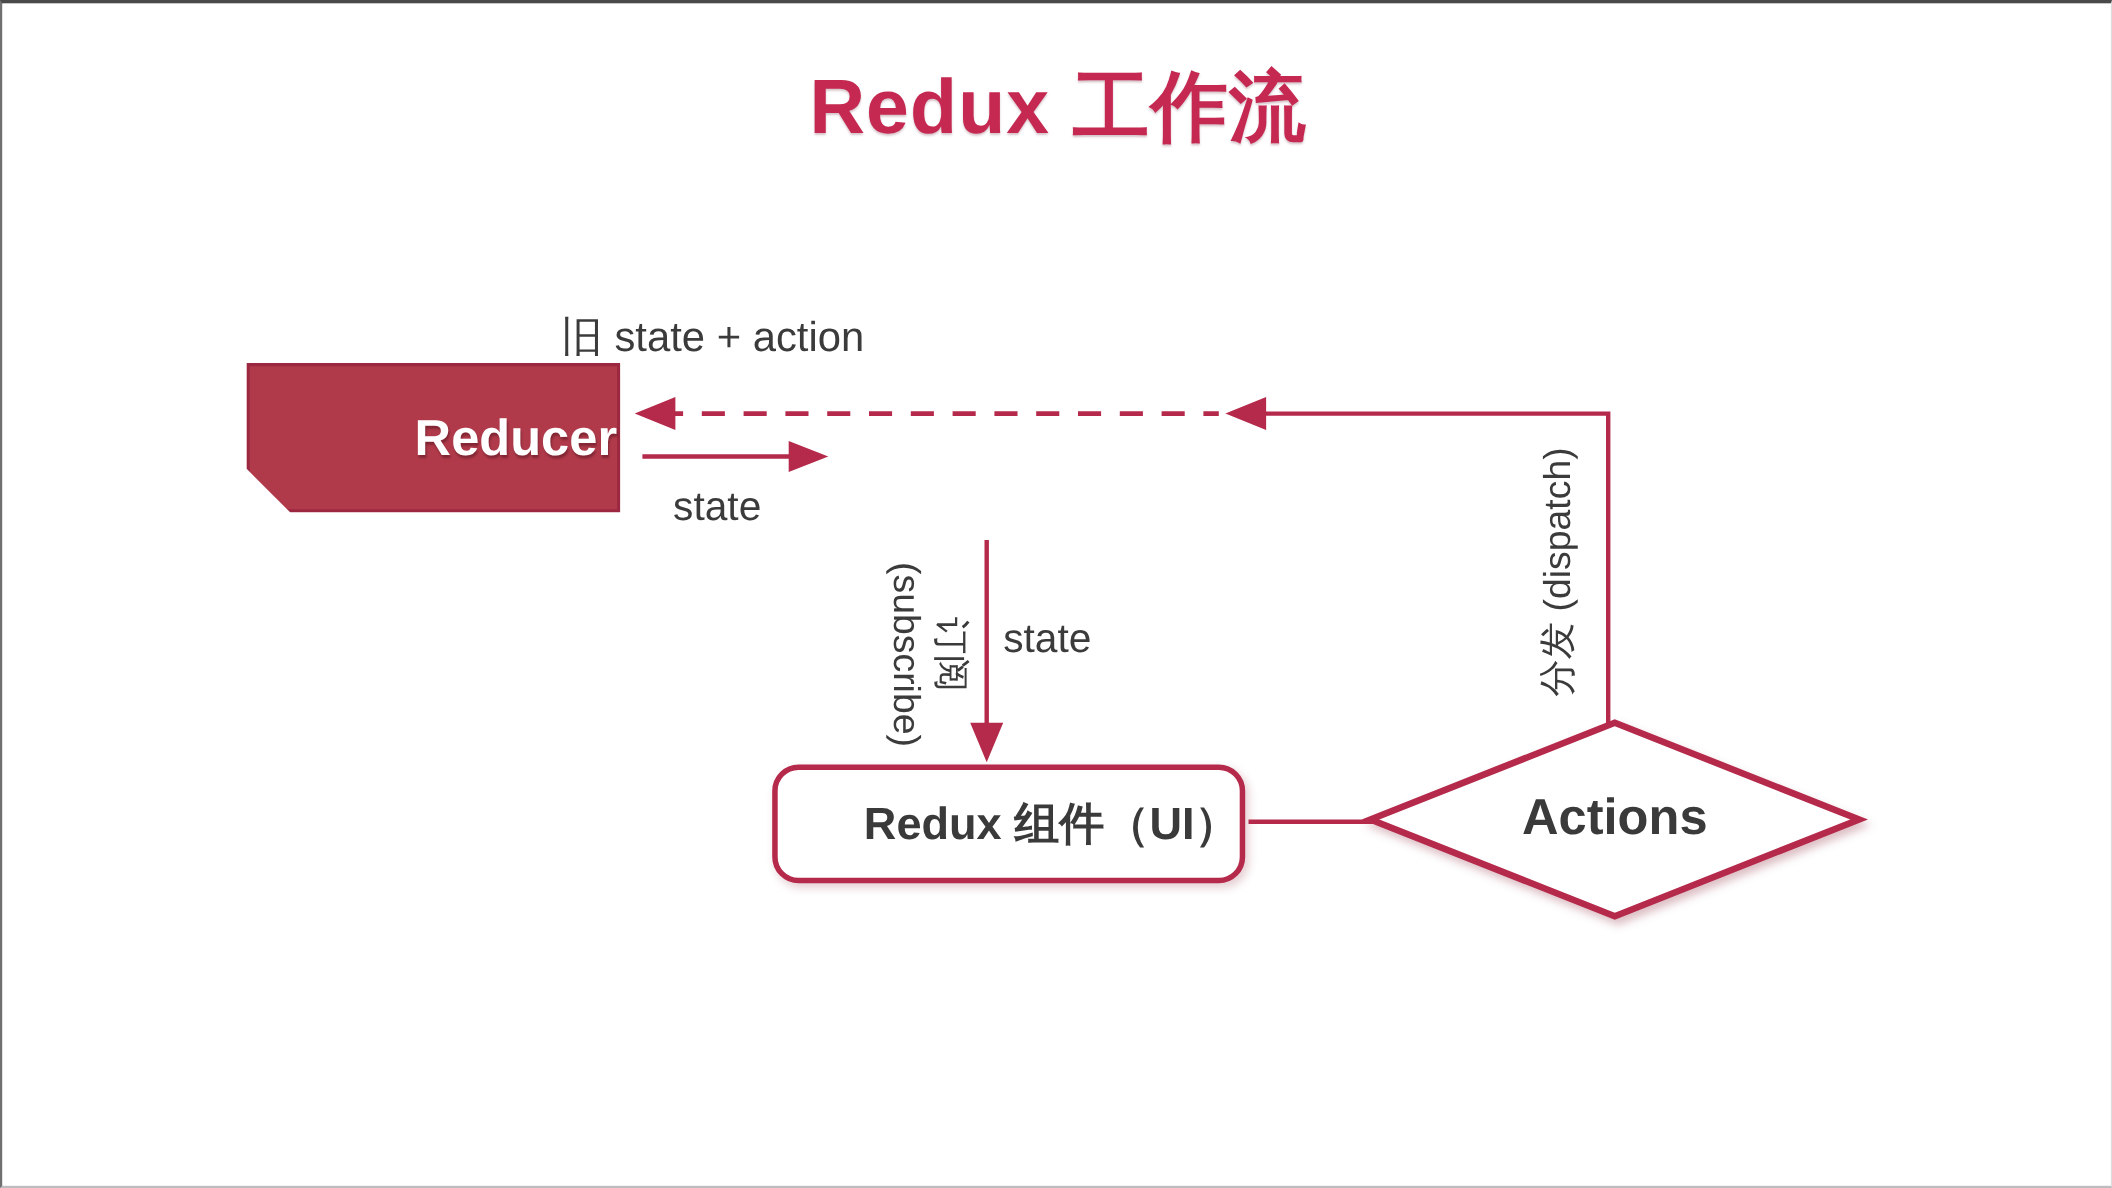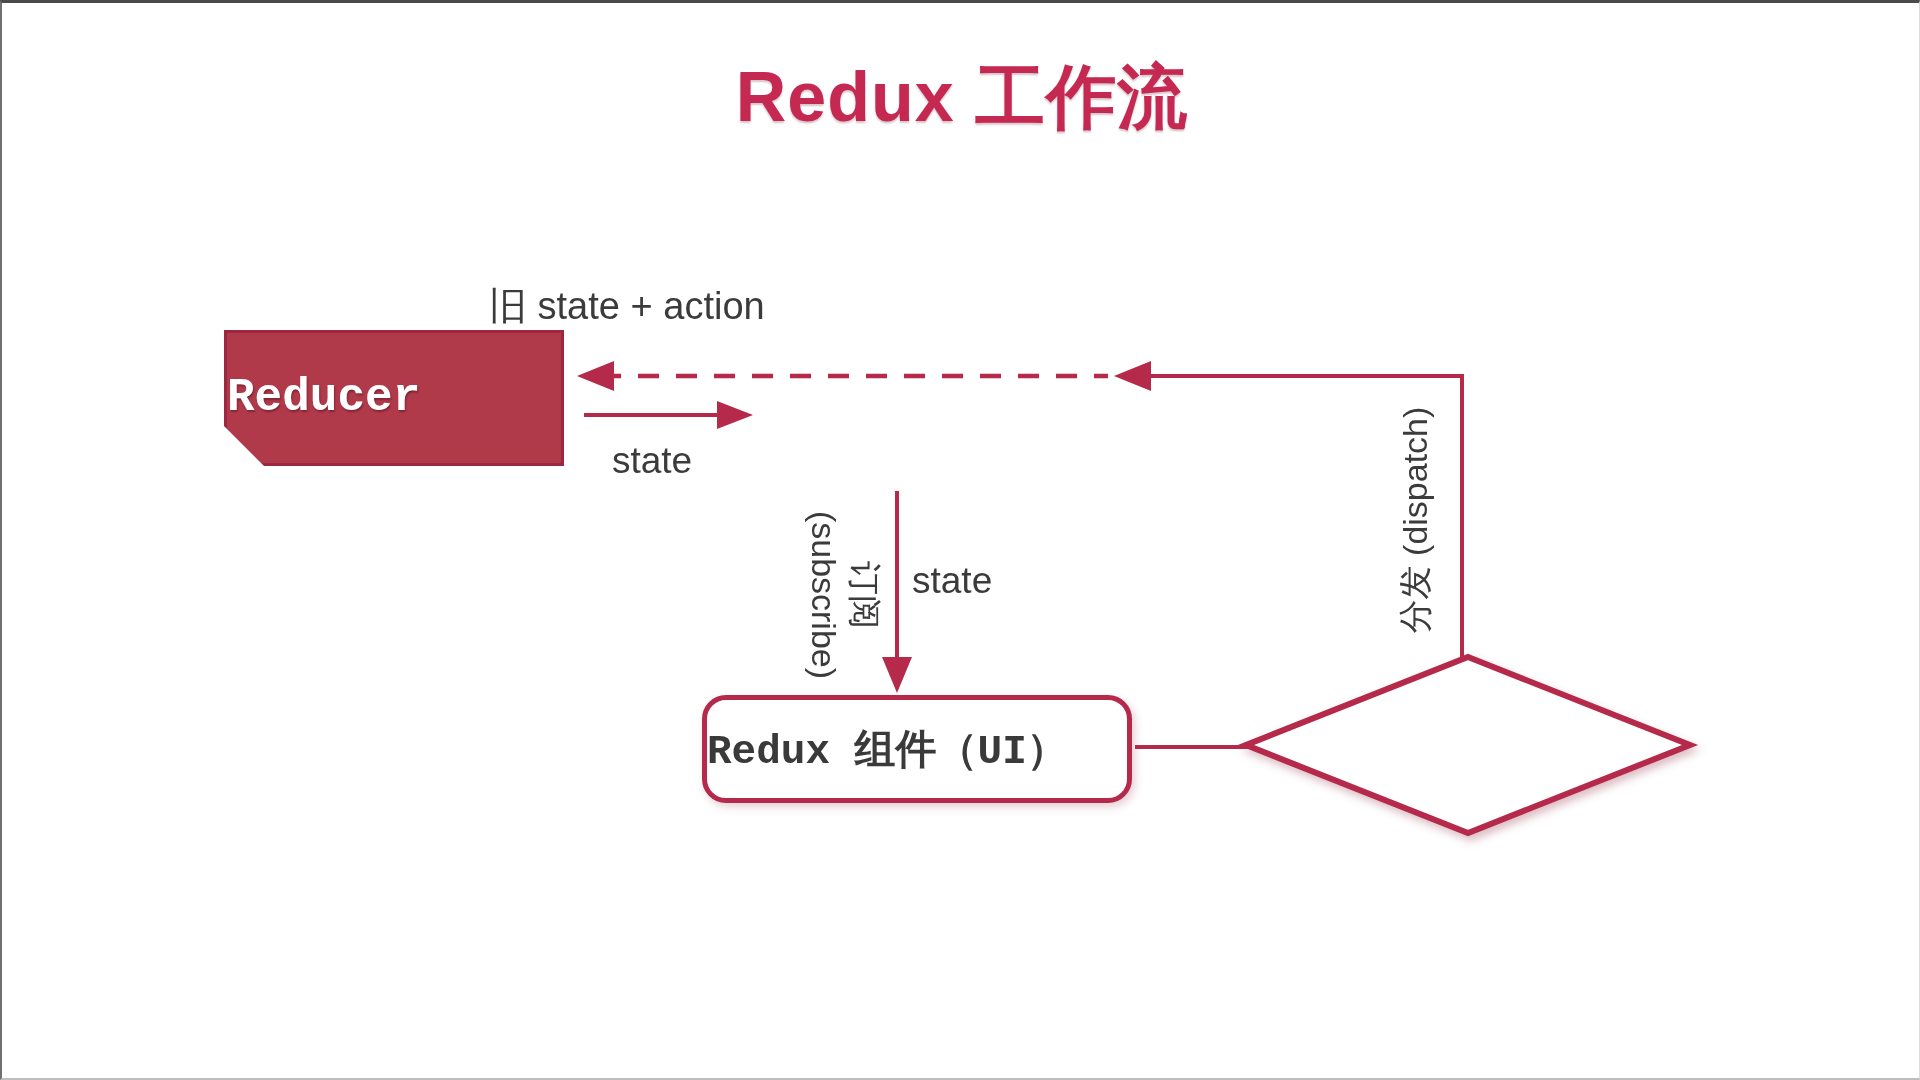--- a/index.html
+++ b/index.html
@@ -22,21 +22,21 @@
     position: absolute;
     left: 0; top: 48px; width: 1920px;
     text-align: center;
     font-size: 70px;
     font-weight: bold;
     letter-spacing: 1px;
     color: var(--title, #c52952);
     text-shadow: 0 2px 2px rgba(90,20,40,0.25);
   }
   
-  .node { position: absolute; display: flex; align-items: center; justify-content: flex-start; font-family: Liberation Mono, monospace; }
+  .node { position: absolute; display: flex; align-items: center; justify-content: flex-end; }
   .node-reducer {
     left: 222px; top: 327px; width: 340px; height: 136px;
     background: var(--reducer-fill, #b03a4a);
     border: 3px solid var(--reducer-border, #9c2740);
     clip-path: polygon(0 0, 100% 0, 100% 100%, 40px 100%, 0 calc(100% - 40px));
     filter: drop-shadow(4px 6px 5px rgba(100,30,45,0.35));
   }
   .node-reducer .node-label {
     color: #ffffff; font-size: 46px; font-weight: bold;
     text-shadow: 1px 2px 2px rgba(60,10,20,0.4);
@@ -70,21 +70,21 @@
     z-index: 4;
   }
   
   .edge-label {
     position: absolute;
     color: #3b3b3b;
     font-size: 37px;
     z-index: 4;
     white-space: nowrap;
   }
-  .lbl-old-state { left: 487px; top: 278px; width: 300px; font-size: 38px; }
+  .lbl-old-state { left: 508px; top: 278px; width: 300px; font-size: 38px; }
   .lbl-state-h   { left: 570px; top: 437px; width: 160px; text-align: center; }
   .lbl-state-v   { left: 910px; top: 557px; }
   .lbl-subscribe {
     left: 712px; top: 551px; width: 260px; height: 82px;
     text-align: center; font-size: 34px; line-height: 1.2;
     transform: rotate(90deg);
   }
   .lbl-dispatch {
     left: 1264px; top: 494px; width: 300px;
     text-align: center; font-size: 34px;
@@ -135,20 +135,21 @@
 
   <div class="node node-reducer">
     <span class="node-label">Reducer</span>
   </div>
 
 
   <div class="node node-react">
     <span class="node-label">Redux 组件（UI）</span>
   </div>
 
+  <div class="actions-label">Actions</div>
 
   <div class="edge-label lbl-old-state">旧 state + action</div>
 
   <div class="edge-label lbl-state-h">state</div>
 
   <div class="edge-label lbl-state-v">state</div>
 
   <div class="edge-label lbl-subscribe">
     <span>订阅</span><br>
     <span>(subscribe)</span>

